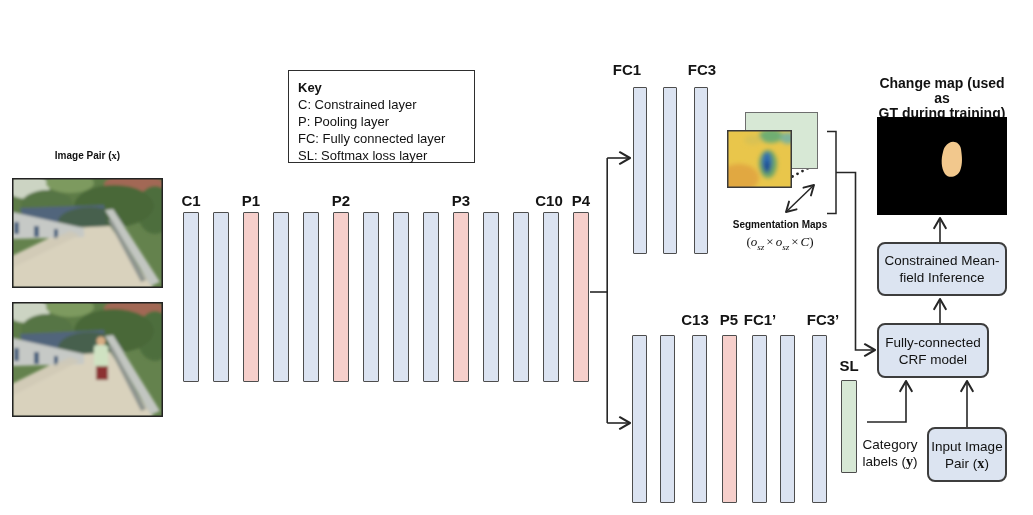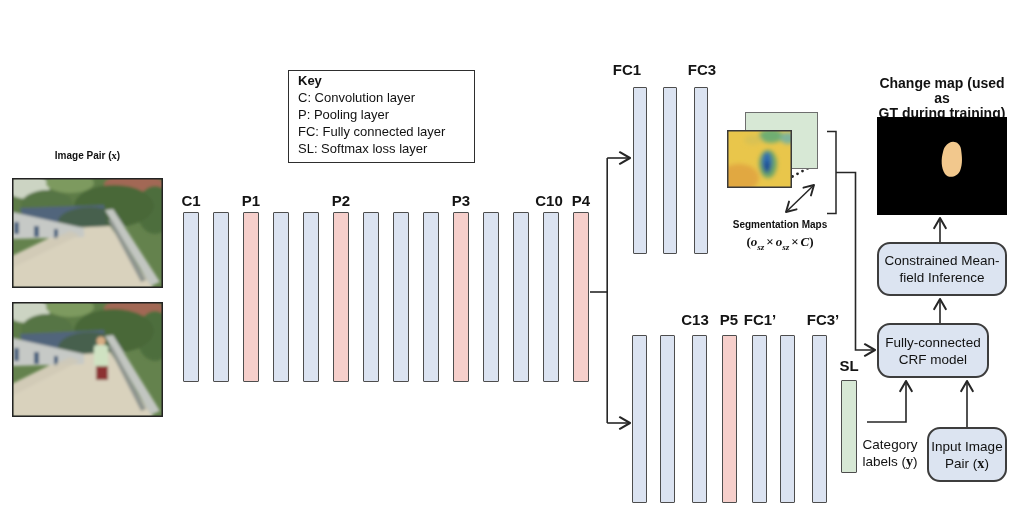--- a/index.html
+++ b/index.html
@@ -21,26 +21,26 @@
   .bar.pool{background:var(--layer-pool);}
   .bar.softmax{background:var(--layer-softmax);}
   .bar.fcbar{top:87px;height:167px;width:14px;}
   .bar.botbar{top:335px;height:168px;width:15px;}
   .bar-label{
     position:absolute;width:46px;text-align:center;font-size:15px;font-weight:600;
     color:#141414;white-space:nowrap;
   }
   .keybox{
     position:absolute;left:288px;top:70px;width:187px;height:93px;box-sizing:border-box;
-    border:1.5px solid #2e2e2e;background:#ffffff;padding:1px 9px;font-size:13px;line-height:17px;
+    border:1.5px solid #2e2e2e;background:#ffffff;padding:8px 9px;font-size:13px;line-height:17px;
   }
   .keybox .ktitle{font-weight:700;}
   .node-box{
     position:absolute;box-sizing:border-box;background:var(--box-fill);
-    border:2px solid var(--box-border);border-radius:13px;display:flex;flex-direction:column;
+    border:2px solid var(--box-border);border-radius:8px;display:flex;flex-direction:column;
     justify-content:center;align-items:center;text-align:center;font-size:13.5px;line-height:17px;
   }
   .caption{position:absolute;text-align:center;white-space:nowrap;}
   .semibold{font-weight:600;}
   .mvar{font-family:"Liberation Serif",serif;font-weight:700;font-size:1.05em;}
   .mi{font-family:"Liberation Serif",serif;font-style:italic;}
   .mt{font-family:"Liberation Serif",serif;margin:0 2px;}
   .mp{font-family:"Liberation Serif",serif;}
   sub.mi{font-size:9px;}
   .greenmap{
@@ -140,21 +140,21 @@
         <circle cx="89" cy="39" r="4.5" fill="#d8ae85"></circle>
         <rect x="82" y="43" width="14" height="22" rx="3" fill="#cfe2c2"></rect>
         <rect x="84" y="64" width="12" height="14" fill="#8c3330"></rect>
       </g>
     </g>
     <rect x="0.75" y="0.75" width="149.5" height="113.5" fill="none" stroke="#232323" stroke-width="1.5"></rect>
   </svg>
 
   <div class="keybox">
     <div class="ktitle">Key</div>
-    <div>C: Convolution layer</div>
+    <div>C: Constrained layer</div>
     <div>P: Pooling layer</div>
     <div>FC: Fully connected layer</div>
     <div>SL: Softmax loss layer</div>
   </div>
 
   <div class="bar" style="left:183px"></div>
   <div class="bar" style="left:213px"></div>
   <div class="bar pool" style="left:243px"></div>
   <div class="bar" style="left:273px"></div>
   <div class="bar" style="left:303px"></div>
@@ -195,21 +195,21 @@
       <ellipse cx="61" cy="8" rx="8" ry="6" fill="#7fb39a"></ellipse>
       <ellipse cx="26" cy="10" rx="9" ry="5" fill="#d8c153" opacity="0.9"></ellipse>
       <ellipse cx="41" cy="34" rx="9" ry="14" fill="#6aa468"></ellipse>
       <ellipse cx="40" cy="32" rx="5" ry="10" fill="#2e6cb0"></ellipse>
       <ellipse cx="40" cy="37" rx="3.5" ry="6" fill="#1b4f94"></ellipse>
     </g>
     <rect x="0.75" y="0.75" width="63.5" height="56.5" fill="none" stroke="#3a3a3a" stroke-width="1.5"></rect>
   </svg>
 
   <div class="caption semibold" style="left:700px;top:219px;width:160px;font-size:10px;">Segmentation Maps</div>
-  <div class="caption" style="left:700px;top:234px;width:160px;font-size:13px;font-weight:bold;"><span class="mp">(</span><span class="mi">o</span><sub class="mi">sz</sub><span class="mt">×</span><span class="mi">o</span><sub class="mi">sz</sub><span class="mt">×</span><span class="mi">C</span><span class="mp">)</span></div>
+  <div class="caption" style="left:700px;top:234px;width:160px;font-size:13px;"><span class="mp">(</span><span class="mi">o</span><sub class="mi">sz</sub><span class="mt">×</span><span class="mi">o</span><sub class="mi">sz</sub><span class="mt">×</span><span class="mi">C</span><span class="mp">)</span></div>
 
   <div class="bar botbar" style="left:632px"></div>
   <div class="bar botbar" style="left:660px"></div>
   <div class="bar botbar" style="left:692px"></div>
   <div class="bar botbar pool" style="left:722px"></div>
   <div class="bar botbar" style="left:752px"></div>
   <div class="bar botbar" style="left:780px"></div>
   <div class="bar botbar" style="left:812px"></div>
 
   <div class="bar-label" style="left:672px;top:311px">C13</div>

